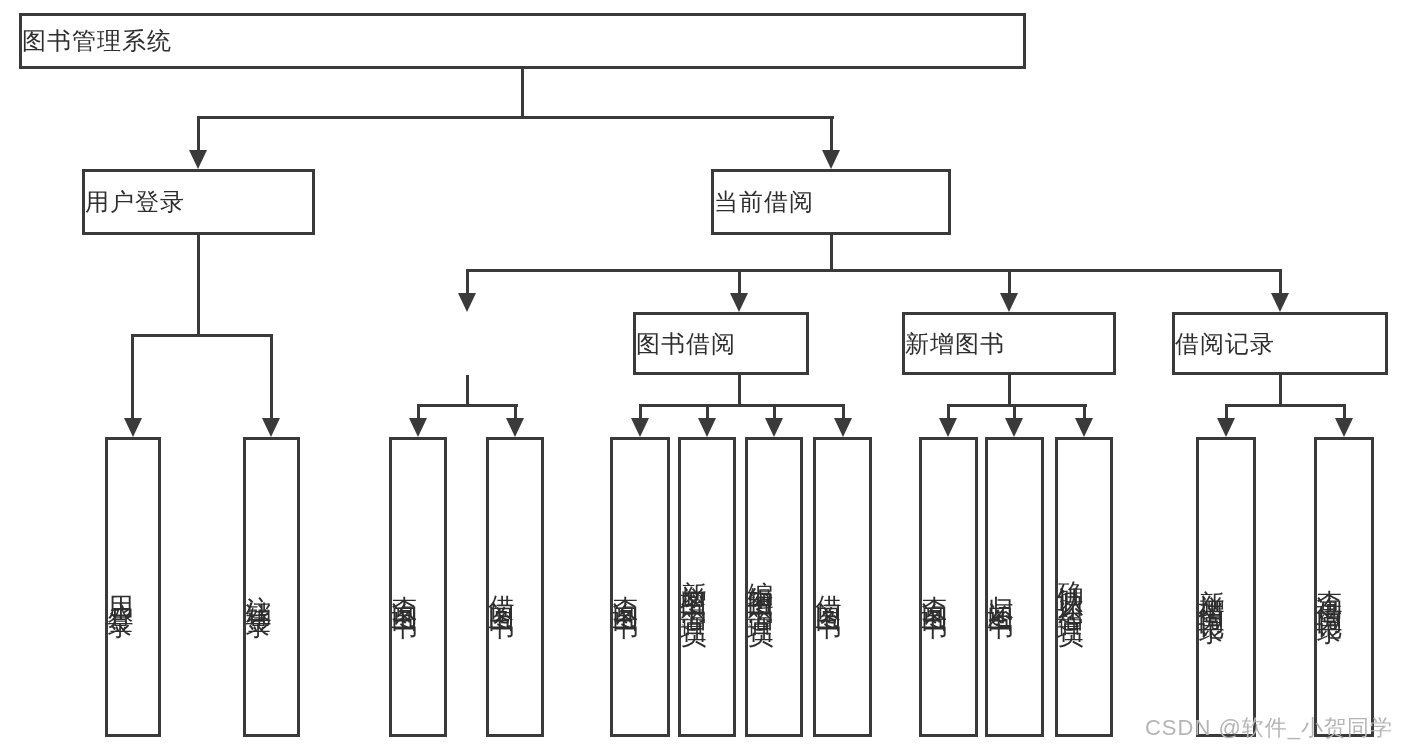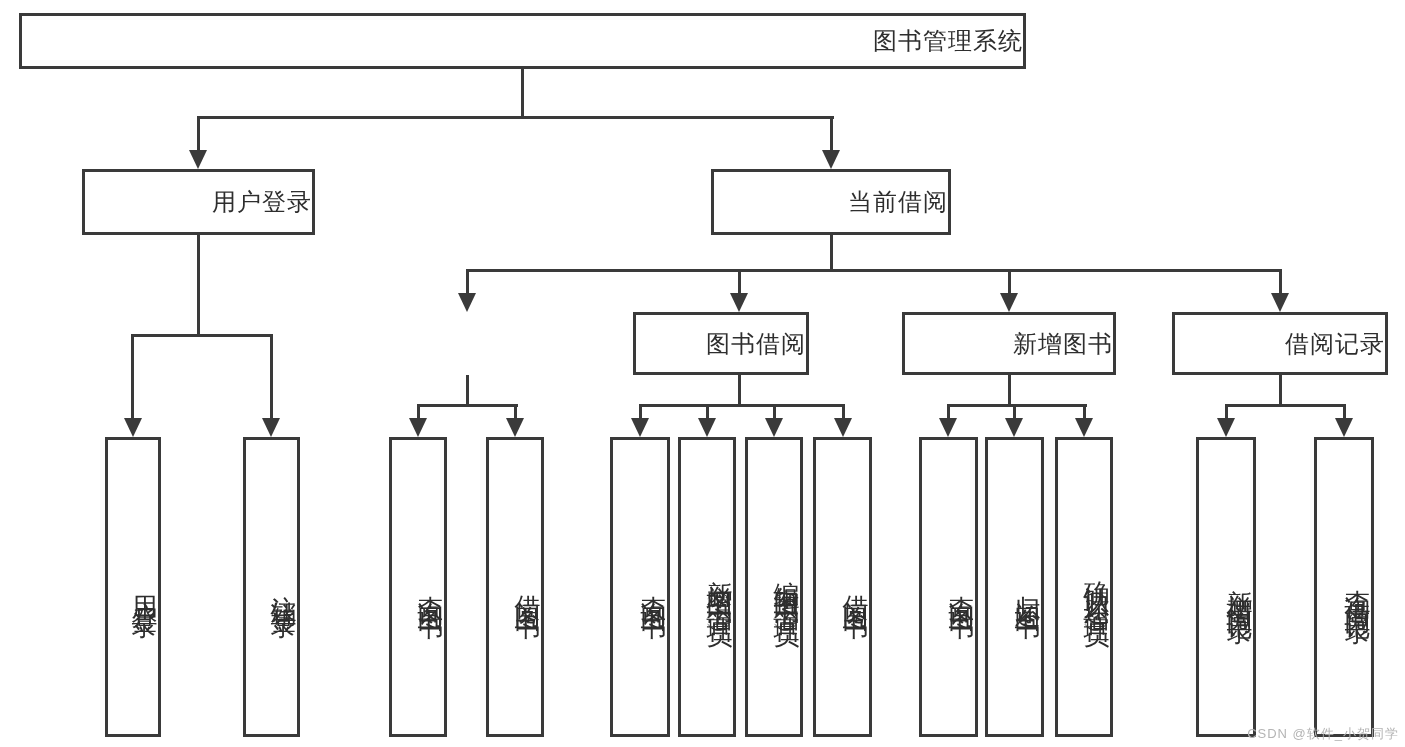--- a/index.html
+++ b/index.html
@@ -6,31 +6,31 @@
     --line:#3a3a3a;
     --text:#2e2e2e;
     --watermark:#b5b5b5;
     --bg:#ffffff;
   }
   html,body{margin:0;padding:0;background:var(--bg);}
   body{width:1405px;height:747px;position:relative;overflow:hidden;
        font-family:"Liberation Sans","DejaVu Sans",sans-serif;}
   .canvas{position:absolute;left:0;top:0;width:1405px;height:747px;background:var(--bg);}
   .node{position:absolute;box-sizing:border-box;border:3px solid var(--line);
-        background:#fff;display:flex;align-items:center;justify-content:flex-end;}
+        background:#fff;display:flex;align-items:center;justify-content:flex-start;}
   .lbl{font-size:24px;color:var(--text);letter-spacing:1px;white-space:nowrap;}
   .vlbl{writing-mode:vertical-rl;text-orientation:mixed;font-size:26px;
         letter-spacing:6px;line-height:1;color:var(--text);}
   .cl{position:absolute;background:var(--line);}
   .cl.h{height:3px;}
   .cl.v{width:3px;}
   .arrow{position:absolute;width:0;height:0;
          border-left:9px solid transparent;border-right:9px solid transparent;
          border-top:19px solid var(--line);}
-  .watermark{position:absolute;right:6px;bottom:4px;font-size:13px;
+  .watermark{position:absolute;right:12px;bottom:4px;font-size:22px;
              color:var(--watermark);letter-spacing:1px;z-index:5;white-space:nowrap;}
 </style>
 </head>
 <body>
 
 <div class="canvas">
 
   <div class="node" style="left:19px;top:13px;width:1007px;height:56px">
     <span class="lbl">图书管理系统</span>
   </div>

